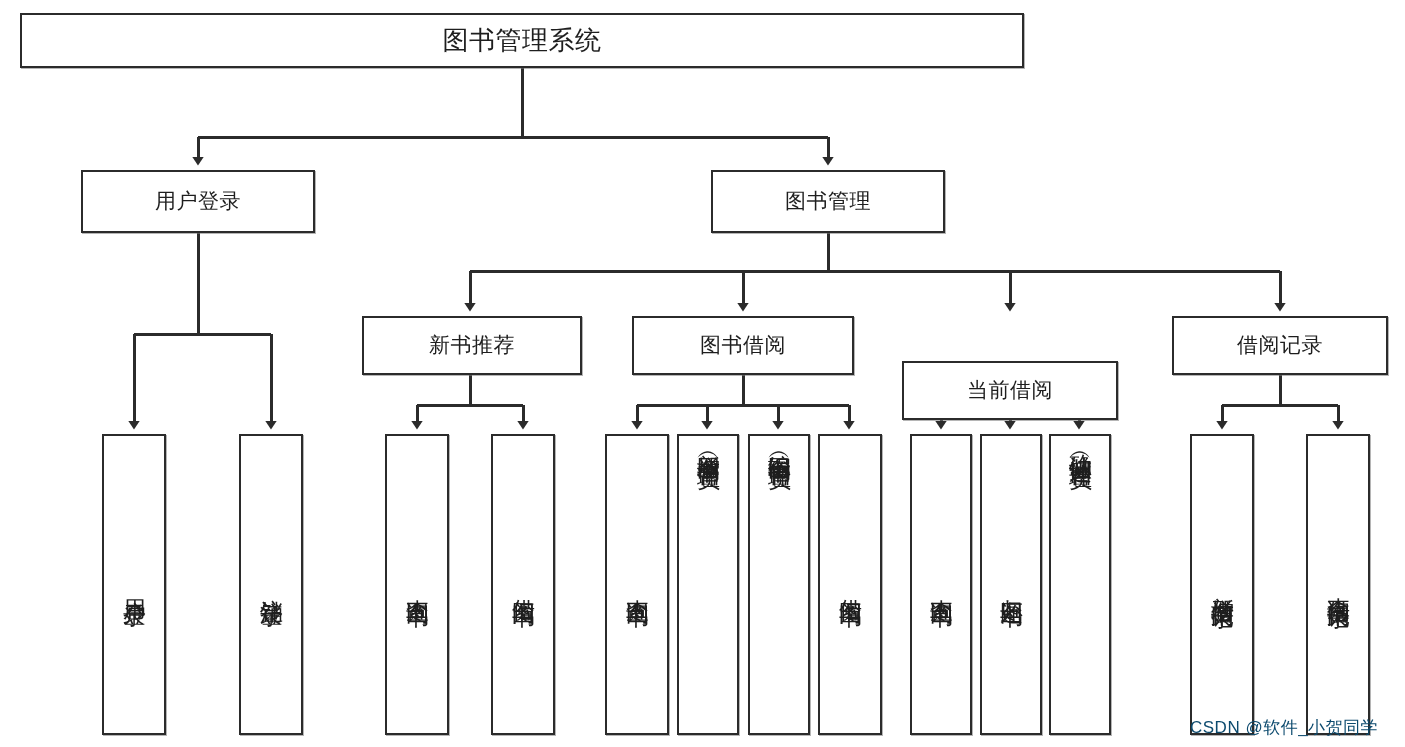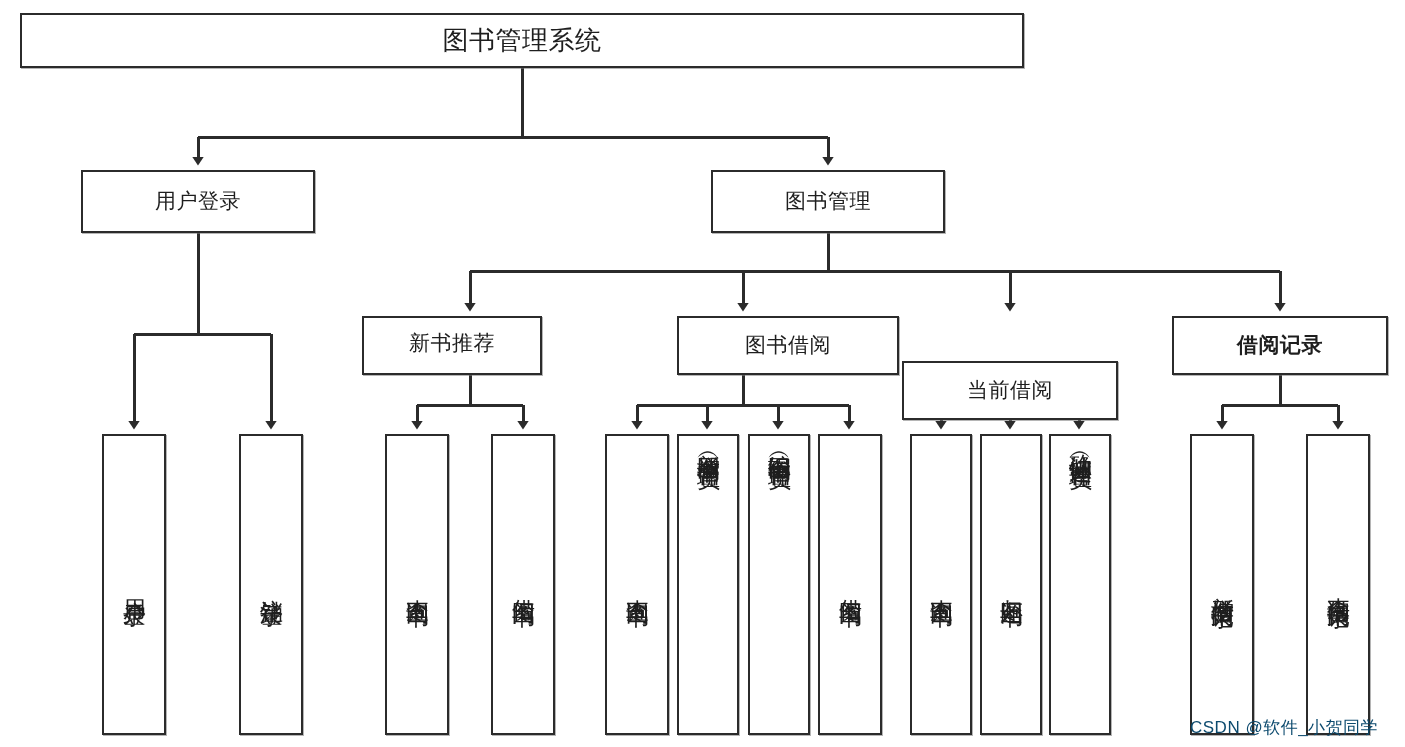--- a/index.html
+++ b/index.html
@@ -138,30 +138,30 @@
     <span class="node-label">图书管理系统</span>
   </div>
 
   <div class="node" style="left:81px; top:170px; width:234px; height:63px;">
     <span class="node-label">用户登录</span>
   </div>
   <div class="node" style="left:711px; top:170px; width:234px; height:63px;">
     <span class="node-label">图书管理</span>
   </div>
 
-  <div class="node" style="left:362px; top:316px; width:180px; height:59px;font-family:Liberation Mono, monospace;">
+  <div class="node" style="left:362px; top:316px; width:220px; height:59px;">
     <span class="node-label">新书推荐</span>
   </div>
-  <div class="node" style="left:632px; top:316px; width:222px; height:59px;margin-left:45px;">
+  <div class="node" style="left:632px; top:316px; width:222px; height:59px;">
     <span class="node-label">图书借阅</span>
   </div>
   <div class="node" style="left:902px; top:316px; width:216px; height:59px;margin-top:45px;">
     <span class="node-label">当前借阅</span>
   </div>
-  <div class="node" style="left:1172px; top:316px; width:216px; height:59px;font-weight:bold;">
+  <div class="node" style="left:1172px; top:316px; width:216px; height:59px;">
     <span class="node-label">借阅记录</span>
   </div>
 
   <div class="node leaf v-center" style="left:102px; top:434px; width:64px; height:301px;">
     <span class="node-label">用户登录</span>
   </div>
   <div class="node leaf v-center" style="left:239px; top:434px; width:64px; height:301px;">
     <span class="node-label">注销登录</span>
   </div>
 

